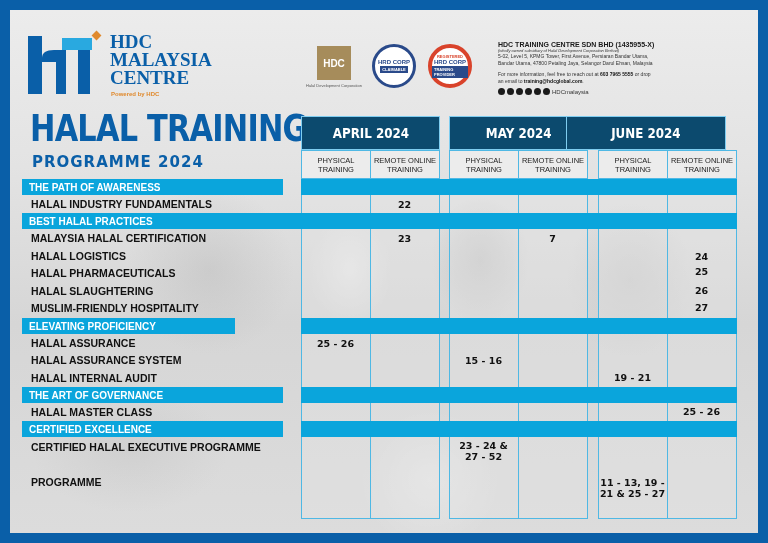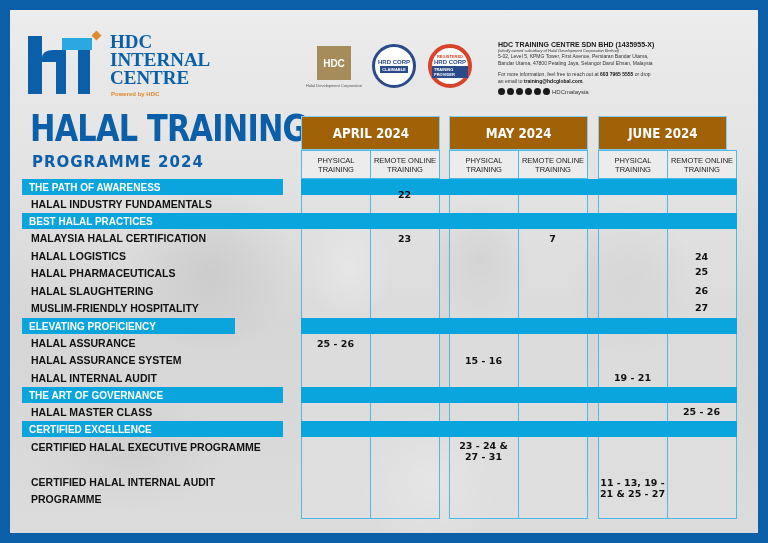--- a/index.html
+++ b/index.html
@@ -37,21 +37,21 @@
   
   .co { left: 498px; top: 41px; width: 250px; color: #1a1a1a; }
   .co-name { font-size: 7px; font-weight: bold; }
   .co-small { font-size: 4px; font-style: italic; color: #333; }
   .co-addr { font-size: 5px; line-height: 6.5px; color: #333; }
   .co-more { font-size: 5px; line-height: 6.5px; color: #333; margin-top: 5px; }
   .co-more b { color: #111; }
   .social { display: flex; align-items: center; gap: 2px; margin-top: 4px; font-size: 6px; color: #333; }
   .social .dot { width: 7px; height: 7px; border-radius: 50%; background: #1a1a1a; display: inline-block; }
   
-  .month { position: absolute; top: 116px; height: 34px; background: #a16207; color: #fff; font-family: "DejaVu Sans", sans-serif; font-weight: bold; font-size: 14px; display: flex; align-items: center; justify-content: center; border: 1px solid #7fcdf0; text-align: right; }
+  .month { position: absolute; top: 116px; height: 34px; background: #0c4a6e; color: #fff; font-family: "DejaVu Sans", sans-serif; font-weight: bold; font-size: 14px; display: flex; align-items: center; justify-content: center; border: 1px solid #7fcdf0; text-align: right; }
   .month span { transform: scaleX(0.85); display: inline-block; }
   .subhdr { position: absolute; top: 150px; height: 29px; background: #ececec; border: 1px solid #4fb8e4; color: #222; font-size: 7.5px; text-align: center; display: flex; align-items: center; justify-content: center; line-height: 9px; }
   
   .section { position: absolute; left: 22px; height: 16px; background: #0aa5dc; color: #fff; font-weight: bold; font-size: 10px; padding-left: 7px; display: flex; align-items: center; }
   .section-right { position: absolute; left: 301px; width: 436px; height: 16px; background: #0aa5dc; }
   .course { position: absolute; left: 31px; color: #111; font-weight: bold; font-size: 10.5px; line-height: 17px; }
   .vline { position: absolute; width: 1px; background: #4fb8e4; }
   .hline { position: absolute; height: 1px; background: #4fb8e4; }
   .cellval { position: absolute; width: 69px; text-align: center; color: #111; font-family: "DejaVu Sans", sans-serif; font-weight: bold; font-size: 9.5px; line-height: 11px; }
   .colbg { position: absolute; top: 179px; height: 340px; background: rgba(230,230,230,0.35); }
@@ -63,21 +63,21 @@
 
 <svg class="abs logo-mark" viewBox="0 0 82 72">
   <rect x="8" y="10" width="14" height="58" fill="#0a5fa8"></rect>
   <path d="M22 32 Q22 24 34 24 L46 24 L46 68 L36 68 L36 36 L22 36 Z" fill="#0a5fa8"></path>
   <rect x="42" y="12" width="30" height="12" fill="#29a9e0"></rect>
   <rect x="58" y="24" width="12" height="44" fill="#0a5fa8"></rect>
   <rect x="73" y="6" width="7" height="7" fill="#e08a2e" transform="rotate(45 76.5 9.5)"></rect>
 </svg>
 <div class="abs logo-text">
   <div>HDC</div>
-  <div>INTERNAL</div>
+  <div>MALAYSIA</div>
   <div>CENTRE</div>
 </div>
 <div class="abs logo-powered">Powered by HDC</div>
 <div class="abs title-main">HALAL TRAINING</div>
 <div class="abs title-sub">PROGRAMME 2024</div>
 
 <div class="abs hdc-badge">HDC</div>
 <div class="abs hdc-caption">Halal Development Corporation</div>
 <div class="abs badge-circle hrd-claim">
   <span>HRD CORP</span>
@@ -112,21 +112,21 @@
 <div class="colbg" style="left:301px;width:139px"></div>
 <div class="colbg" style="left:449px;width:139px"></div>
 <div class="colbg" style="left:598px;width:139px"></div>
 
 <div class="month" style="left:301px;width:139px">
     <span>APRIL 2024</span>
   </div>
 <div class="month" style="left:449px;width:139px">
     <span>MAY 2024</span>
   </div>
-<div class="month" style="left:598px;width:129px">
+<div class="month" style="left:566px;width:160px">
     <span>JUNE 2024</span>
   </div>
 
 <div class="subhdr" style="left:301px;width:70px">PHYSICAL TRAINING</div>
 <div class="subhdr" style="left:370px;width:70px">REMOTE ONLINE TRAINING</div>
 <div class="subhdr" style="left:449px;width:70px">PHYSICAL TRAINING</div>
 <div class="subhdr" style="left:518px;width:70px">REMOTE ONLINE TRAINING</div>
 <div class="subhdr" style="left:598px;width:70px">PHYSICAL TRAINING</div>
 <div class="subhdr" style="left:667px;width:70px">REMOTE ONLINE TRAINING</div>
 
@@ -159,35 +159,34 @@
 <div class="course" style="top:248px">HALAL LOGISTICS</div>
 <div class="course" style="top:265px">HALAL PHARMACEUTICALS</div>
 <div class="course" style="top:283px">HALAL SLAUGHTERING</div>
 <div class="course" style="top:300px">MUSLIM-FRIENDLY HOSPITALITY</div>
 <div class="course" style="top:335px">HALAL ASSURANCE</div>
 <div class="course" style="top:352px">HALAL ASSURANCE SYSTEM</div>
 <div class="course" style="top:370px">HALAL INTERNAL AUDIT</div>
 <div class="course" style="top:404px">HALAL MASTER CLASS</div>
 <div class="course" style="top:439px">CERTIFIED HALAL EXECUTIVE PROGRAMME</div>
 <div class="course" style="top:474px">
-  <div>CERTIFIED HALAL INTERNAL AUDIT</div>
   <div>PROGRAMME</div>
 </div>
 
-<div class="cellval" style="left:370px;top:189px">22</div>
+<div class="cellval" style="left:370px;top:199px">22</div>
 <div class="cellval" style="left:370px;top:233px">23</div>
 <div class="cellval" style="left:518px;top:233px">7</div>
 <div class="cellval" style="left:667px;top:251px">24</div>
 <div class="cellval" style="left:667px;top:266px">25</div>
 <div class="cellval" style="left:667px;top:285px">26</div>
 <div class="cellval" style="left:667px;top:302px">27</div>
 <div class="cellval" style="left:301px;top:338px">25 - 26</div>
 <div class="cellval" style="left:449px;top:355px">15 - 16</div>
 <div class="cellval" style="left:598px;top:372px">19 - 21</div>
 <div class="cellval" style="left:667px;top:406px">25 - 26</div>
 <div class="cellval" style="left:449px;top:440px">
   <div>23 - 24 &amp;</div>
-  <div>27 - 31</div>
+  <div>27 - 52</div>
 </div>
 <div class="cellval" style="left:598px;top:477px">
   <div>11 - 13, 19 -</div>
   <div>21 &amp; 25 - 27</div>
 </div>
 
 </body></html>

